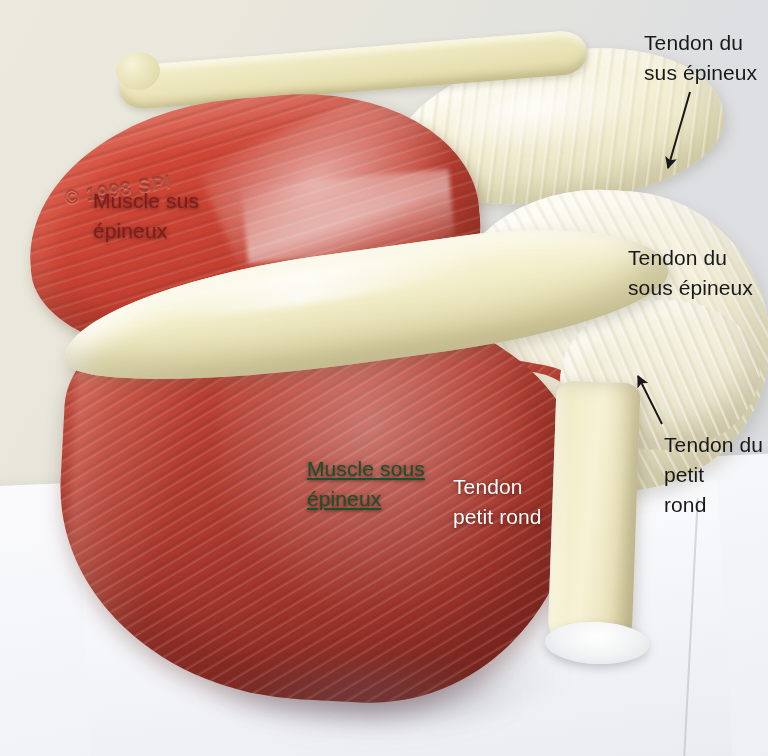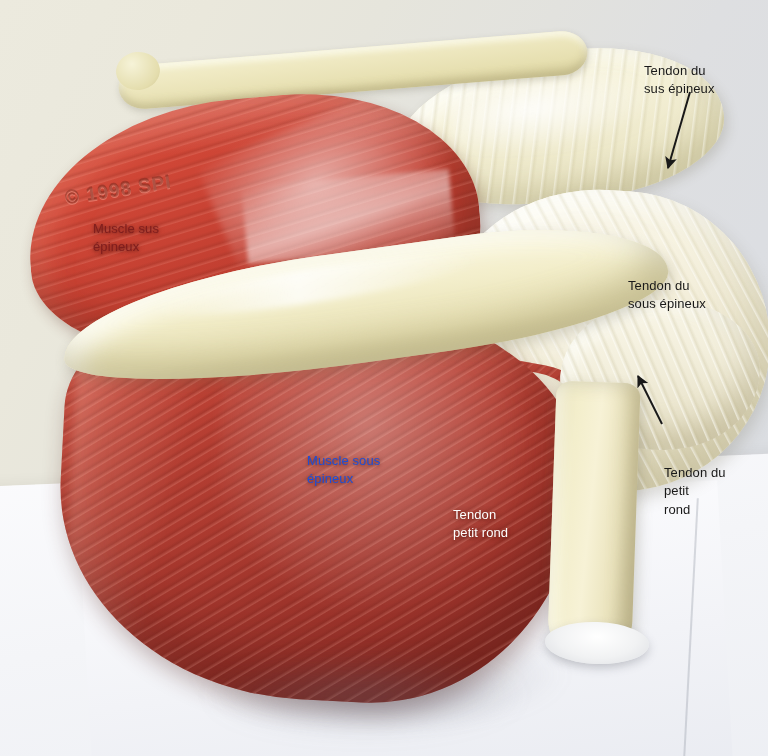--- a/index.html
+++ b/index.html
@@ -290,25 +290,24 @@
   
   .model-shadow{
     position:absolute;left:150px;top:640px;width:430px;height:110px;
     background:radial-gradient(closest-side,rgba(100,100,115,.34),rgba(100,100,115,0) 74%);
     filter:blur(11px);
   }
 
   
   .label{
     position:absolute;
-    font-size:13px;
+    font-size:21px;
     line-height:1.42;
     white-space:pre-line;
     letter-spacing:.1px;
-    margin-top:34px;
   }
   .label.dark{ color:#191919; }
   .label.light{
     color:#ffffff;
     text-shadow:0 1px 3px rgba(70,20,14,.55), 0 0 6px rgba(90,30,20,.35);
   }
   
   .arrow{ position:absolute; overflow:visible; pointer-events:none; }
 </style>
 </head>
@@ -388,18 +387,18 @@
             <path d="M0,0 L6,3 L0,6 L1.4,3 Z" fill="#191919"></path>
           </marker>
         </defs>
         <line x1="38" y1="62" x2="14" y2="14" stroke="#191919" stroke-width="2" marker-end="url(#ah2)"></line>
       </svg>
       <div class="label dark" style="left: 664px; top: 430px; color: rgb(25, 25, 25);">Tendon du
 petit
 rond</div>
       <div class="label light" style="left: 93px; top: 186px; color: #7f1d1d;">Muscle sus
 épineux</div>
-      <div class="label light" style="left: 307px; top: 418px; color: #1d4ed8;">Muscle sous
+      <div class="label light" style="left: 307px; top: 454px; color: #14532d; text-decoration: underline;">Muscle sous
 épineux</div>
       <div class="label light" style="left: 453px; top: 472px; color: rgb(255, 255, 255);">Tendon
 petit rond</div>
     </div>
 </div>
 
 </body></html>

